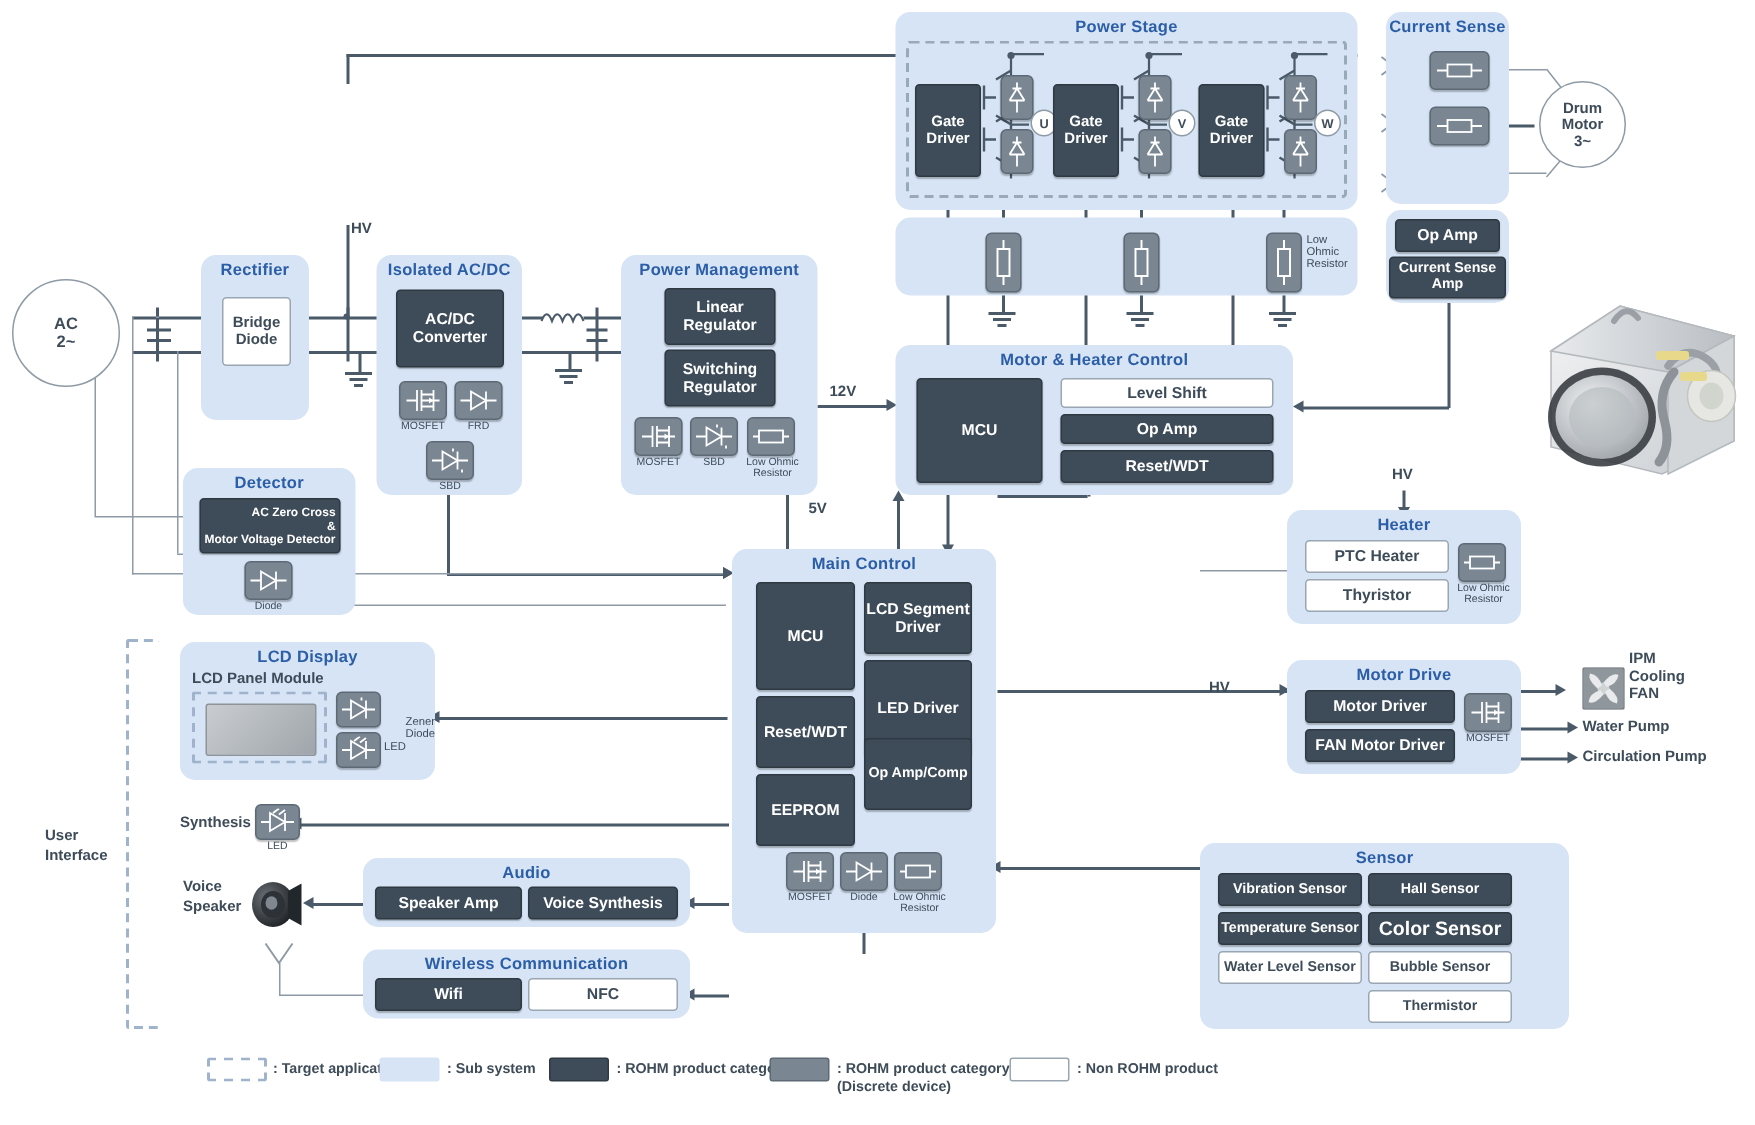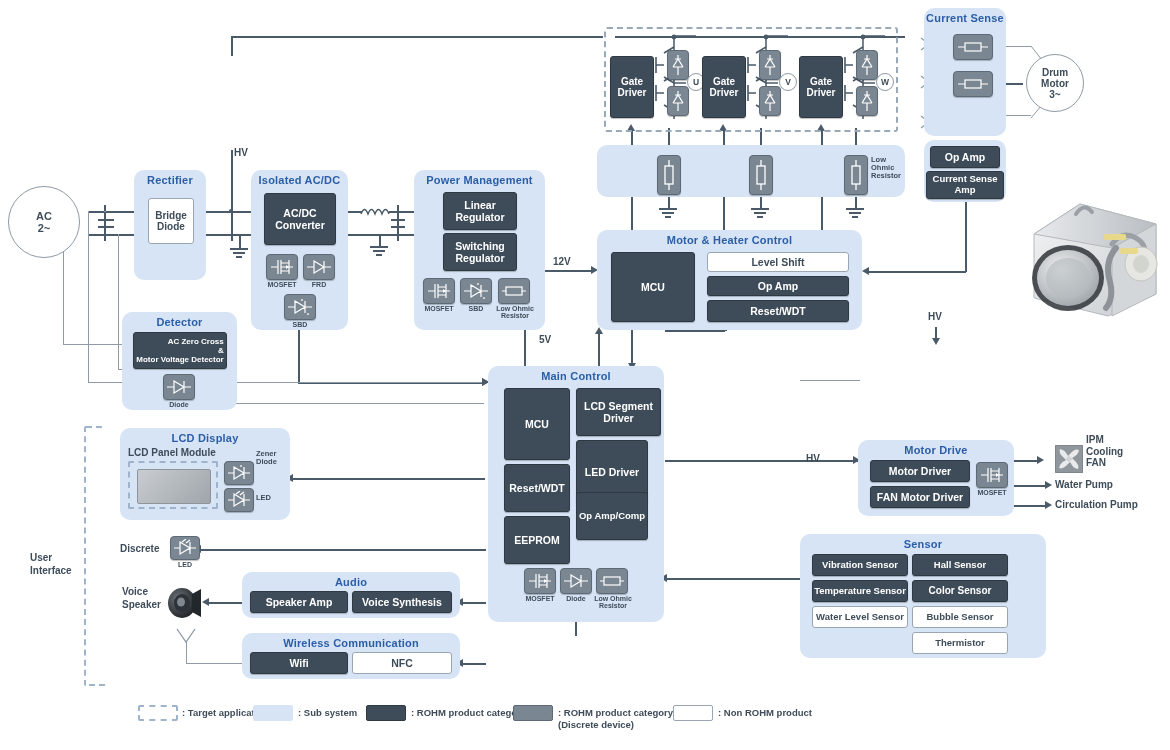--- a/index.html
+++ b/index.html
@@ -31,21 +31,21 @@
   }
   
   .disc{
     background:#7a8793;border:1px solid #5d6a75;border-radius:4px;
     display:flex;align-items:center;justify-content:center;
     box-shadow:0 1px 1px rgba(0,0,0,.25);
   }
   .disc svg{display:block}
   .disc-label{
     position:absolute;text-align:center;color:#3e4c59;font-size:7px;
-    font-weight:bold;line-height:1.05;white-space:nowrap;
+    font-weight:normal;line-height:1.05;white-space:nowrap;
   }
   .disc-label.multi{white-space:normal;}
 
   .txt{color:#3e4c59;font-size:10px;font-weight:bold;line-height:1.2;}
 
   
   .w{background:#4a5a68;}
   .wh{height:1.6px;}
   .wv{width:1.6px;}
   .wthin{background:#8e9aa5;}
@@ -321,20 +321,24 @@
 &amp;
 Motor Voltage Detector</div>
     <div class="disc abs" style="left:41px;top:62px;width:32px;height:26px;">
       <svg width="26" height="20" viewBox="0 0 26 20">
         <path d="M1 10 H8 M8 4 L18 10 L8 16 Z M18 4 V16 M18 10 H25" stroke="#fff" stroke-width="1.2" fill="none"></path>
       </svg>
     </div>
     <div class="disc-label" style="left:36px;top:89px;width:42px;">Diode</div>
   </div>
 
+  <div class="subsys abs" style="left:597px;top:8px;width:308px;height:132px;">
+    <div class="subsys-title">Power Stage</div>
+
+  </div>
   <div class="ipm-dash abs" style="left:604px;top:27px;width:294px;height:105px;"></div>
 
   <div class="rohm abs" style="left:610px;top:56px;width:44px;height:62px;white-space:pre-line;font-size:10px;">Gate
 Driver</div>
   <svg class="abs" style="left:652px;top:33px;" width="52" height="90">
     <path d="M22 3 V20 M22 3 H44" stroke="#4a5a68" stroke-width="1.5" fill="none"></path>
     <circle cx="22" cy="4" r="2.4" fill="#4a5a68"></circle>
     <path d="M4 24 V40 M4 32 H12 M12 20 L22 14 M12 44 L22 50 M22 20 V48" stroke="#4a5a68" stroke-width="1.6" fill="none"></path>
     <path d="M4 52 V68 M4 60 H12 M12 48 L22 42 M12 72 L22 78 M22 48 V76" stroke="#4a5a68" stroke-width="1.6" fill="none"></path>
     <path d="M22 50 H34" stroke="#4a5a68" stroke-width="1.5" fill="none"></path>
@@ -490,21 +494,21 @@
     <div class="nonrohm abs" style="left:110px;top:22px;width:142px;height:20px;">Level Shift</div>
     <div class="rohm abs" style="left:110px;top:46px;width:142px;height:20px;">Op Amp</div>
     <div class="rohm abs" style="left:110px;top:70px;width:142px;height:22px;">Reset/WDT</div>
   </div>
 
   <div class="subsys abs" style="left:488px;top:366px;width:176px;height:256px;">
     <div class="subsys-title">Main Control</div>
     <div class="rohm abs" style="left:16px;top:22px;width:66px;height:72px;">MCU</div>
     <div class="rohm abs" style="left:16px;top:98px;width:66px;height:48px;">Reset/WDT</div>
     <div class="rohm abs" style="left:16px;top:150px;width:66px;height:48px;">EEPROM</div>
-    <div class="rohm abs" style="left:88px;top:22px;width:85px;height:48px;white-space:pre-line;">LCD Segment
+    <div class="rohm abs" style="left:88px;top:22px;width:72px;height:48px;white-space:pre-line;">LCD Segment
 Driver</div>
     <div class="rohm abs" style="left:88px;top:74px;width:72px;height:64px;">LED Driver</div>
     <div class="rohm abs" style="left:88px;top:126px;width:72px;height:48px;font-size:9.5px;">Op Amp/Comp</div>
 
     <div class="disc abs" style="left:36px;top:202px;width:32px;height:26px;">
       <svg width="26" height="20" viewBox="0 0 26 20">
         <path d="M2 10 H9 M9 3 V17 M12 3 V17 M12 6 H20 M12 10 H20 M12 14 H20 M20 3 V17 M20 10 H24" stroke="#fff" stroke-width="1.2" fill="none"></path>
         <path d="M17 8 l3 2 l-3 2 z" fill="#fff"></path>
       </svg>
     </div>
@@ -522,20 +526,34 @@
         <path d="M1 10 H5 M21 10 H25" stroke="#fff" stroke-width="1.2" fill="none"></path>
         <rect x="5" y="6" width="16" height="8" fill="none" stroke="#fff" stroke-width="1.2"></rect>
       </svg>
     </div>
     <div class="disc-label multi" style="left:104px;top:229px;width:42px;">Low
 Ohmic
 Resistor</div>
   </div>
 
   <div class="abs txt" style="left:928px;top:311px;">HV</div>
+  <div class="subsys abs" style="left:858px;top:340px;width:156px;height:76px;">
+    <div class="subsys-title">Heater</div>
+    <div class="nonrohm abs" style="left:12px;top:20px;width:96px;height:22px;">PTC Heater</div>
+    <div class="nonrohm abs" style="left:12px;top:46px;width:96px;height:22px;">Thyristor</div>
+    <div class="disc abs" style="left:114px;top:22px;width:32px;height:26px;">
+      <svg width="26" height="20" viewBox="0 0 26 20">
+        <path d="M1 10 H5 M21 10 H25" stroke="#fff" stroke-width="1.2" fill="none"></path>
+        <rect x="5" y="6" width="16" height="8" fill="none" stroke="#fff" stroke-width="1.2"></rect>
+      </svg>
+    </div>
+    <div class="disc-label multi" style="left:110px;top:49px;width:42px;">Low
+Ohmic
+Resistor</div>
+  </div>
 
   <div class="abs txt" style="left:806px;top:453px;">HV</div>
   <div class="subsys abs" style="left:858px;top:440px;width:156px;height:76px;">
     <div class="subsys-title">Motor Drive</div>
     <div class="rohm abs" style="left:12px;top:20px;width:100px;height:22px;">Motor Driver</div>
     <div class="rohm abs" style="left:12px;top:46px;width:100px;height:22px;">FAN Motor Driver</div>
     <div class="disc abs" style="left:118px;top:22px;width:32px;height:26px;">
       <svg width="26" height="20" viewBox="0 0 26 20">
         <path d="M2 10 H9 M9 3 V17 M12 3 V17 M12 6 H20 M12 10 H20 M12 14 H20 M20 3 V17 M20 10 H24" stroke="#fff" stroke-width="1.2" fill="none"></path>
         <path d="M17 8 l3 2 l-3 2 z" fill="#fff"></path>
@@ -551,57 +569,57 @@
     <path d="M18 14 q7 6 5 10 q-6 -1 -8 -8 z" fill="#e8eaec"></path>
     <path d="M14 18 q-6 7 -10 5 q1 -6 8 -8 z" fill="#e8eaec"></path>
     <path d="M10 14 q-7 -6 -5 -10 q6 1 8 8 z" fill="#e8eaec"></path>
   </svg>
   <div class="abs txt" style="left:1086px;top:434px;white-space:pre-line;line-height:1.15;">IPM
 Cooling
 FAN</div>
   <div class="abs txt" style="left:1055px;top:479px;">Water Pump</div>
   <div class="abs txt" style="left:1055px;top:499px;">Circulation Pump</div>
 
-  <div class="subsys abs" style="left:800px;top:534px;width:246px;height:124px;">
+  <div class="subsys abs" style="left:800px;top:562px;width:246px;height:124px;">
     <div class="subsys-title">Sensor</div>
     <div class="rohm abs" style="left:12px;top:20px;width:96px;height:22px;font-size:9.5px;">Vibration Sensor</div>
     <div class="rohm abs" style="left:112px;top:20px;width:96px;height:22px;font-size:9.5px;">Hall Sensor</div>
     <div class="rohm abs" style="left:12px;top:46px;width:96px;height:22px;font-size:9.5px;">Temperature Sensor</div>
-    <div class="rohm abs" style="left:112px;top:46px;width:96px;height:22px;font-size:10px;">Color Sensor</div>
+    <div class="rohm abs" style="left:112px;top:46px;width:96px;height:22px;font-size:13px;">Color Sensor</div>
     <div class="nonrohm abs" style="left:12px;top:72px;width:96px;height:22px;font-size:9.5px;">Water Level Sensor</div>
     <div class="nonrohm abs" style="left:112px;top:72px;width:96px;height:22px;font-size:9.5px;">Bubble Sensor</div>
     <div class="nonrohm abs" style="left:112px;top:98px;width:96px;height:22px;font-size:9.5px;">Thermistor</div>
   </div>
 
   <div class="dashed-box abs" style="left:84px;top:426px;width:22px;height:260px;border-right:none;"></div>
   <div class="abs txt" style="left:30px;top:551px;white-space:pre-line;line-height:1.3;">User
 Interface</div>
 
   <div class="subsys abs" style="left:120px;top:428px;width:170px;height:92px;">
     <div class="subsys-title">LCD Display</div>
     <div class="abs txt" style="left:8px;top:19px;font-size:10px;">LCD Panel Module</div>
     <div class="abs" style="left:8px;top:33px;width:90px;height:48px;border:2px dashed #9fb3cc;border-radius:2px;">
       <div class="abs" style="left:7px;top:6px;width:74px;height:35px;background:linear-gradient(135deg,#c9cdd1,#9fa5aa);border:1px solid #8d949a;border-radius:2px;"></div>
     </div>
     <div class="disc abs" style="left:104px;top:33px;width:30px;height:24px;">
       <svg width="24" height="18" viewBox="0 0 24 18">
         <path d="M1 9 H7 M7 3 L17 9 L7 15 Z M17 3 V15 M14 3 L14 1 M17 9 H23" stroke="#fff" stroke-width="1.2" fill="none"></path>
       </svg>
     </div>
-    <div class="abs disc-label multi" style="left:136px;top:22px;width:34px;text-align:left;font-size:7.5px;">Zener
+    <div class="abs disc-label multi" style="left:136px;top:49px;width:34px;text-align:right;font-size:7.5px;">Zener
 Diode</div>
     <div class="disc abs" style="left:104px;top:60px;width:30px;height:24px;">
       <svg width="24" height="18" viewBox="0 0 24 18">
         <path d="M1 9 H7 M7 3 L17 9 L7 15 Z M17 3 V15 M17 9 H23 M9 3 l4 -3 M13 4 l4 -3" stroke="#fff" stroke-width="1.2" fill="none"></path>
       </svg>
     </div>
     <div class="abs disc-label" style="left:136px;top:66px;width:30px;text-align:left;font-size:7.5px;">LED</div>
   </div>
 
-  <div class="abs txt" style="left:120px;top:543px;">Discrete</div>
+  <div class="abs txt" style="left:120px;top:543px;">Synthesis</div>
   <div class="disc abs" style="left:170px;top:536px;width:30px;height:24px;">
     <svg width="24" height="18" viewBox="0 0 24 18">
       <path d="M1 9 H7 M7 3 L17 9 L7 15 Z M17 3 V15 M17 9 H23 M9 3 l4 -3 M13 4 l4 -3" stroke="#fff" stroke-width="1.2" fill="none"></path>
     </svg>
   </div>
   <div class="abs disc-label" style="left:170px;top:561px;width:30px;">LED</div>
 
   <div class="abs txt" style="left:122px;top:586px;white-space:pre-line;line-height:1.25;">Voice
 Speaker</div>
   <svg class="abs" style="left:166px;top:586px;" width="38" height="34">

